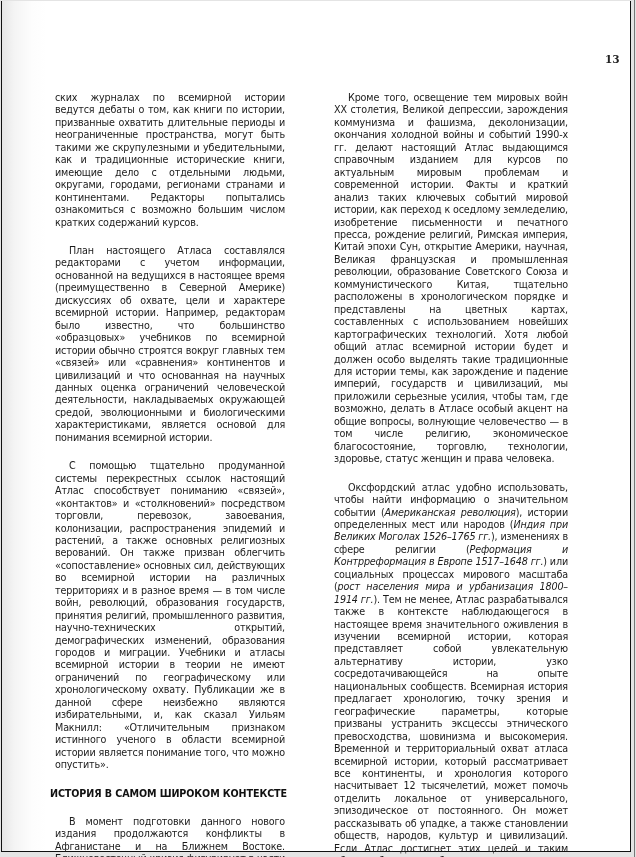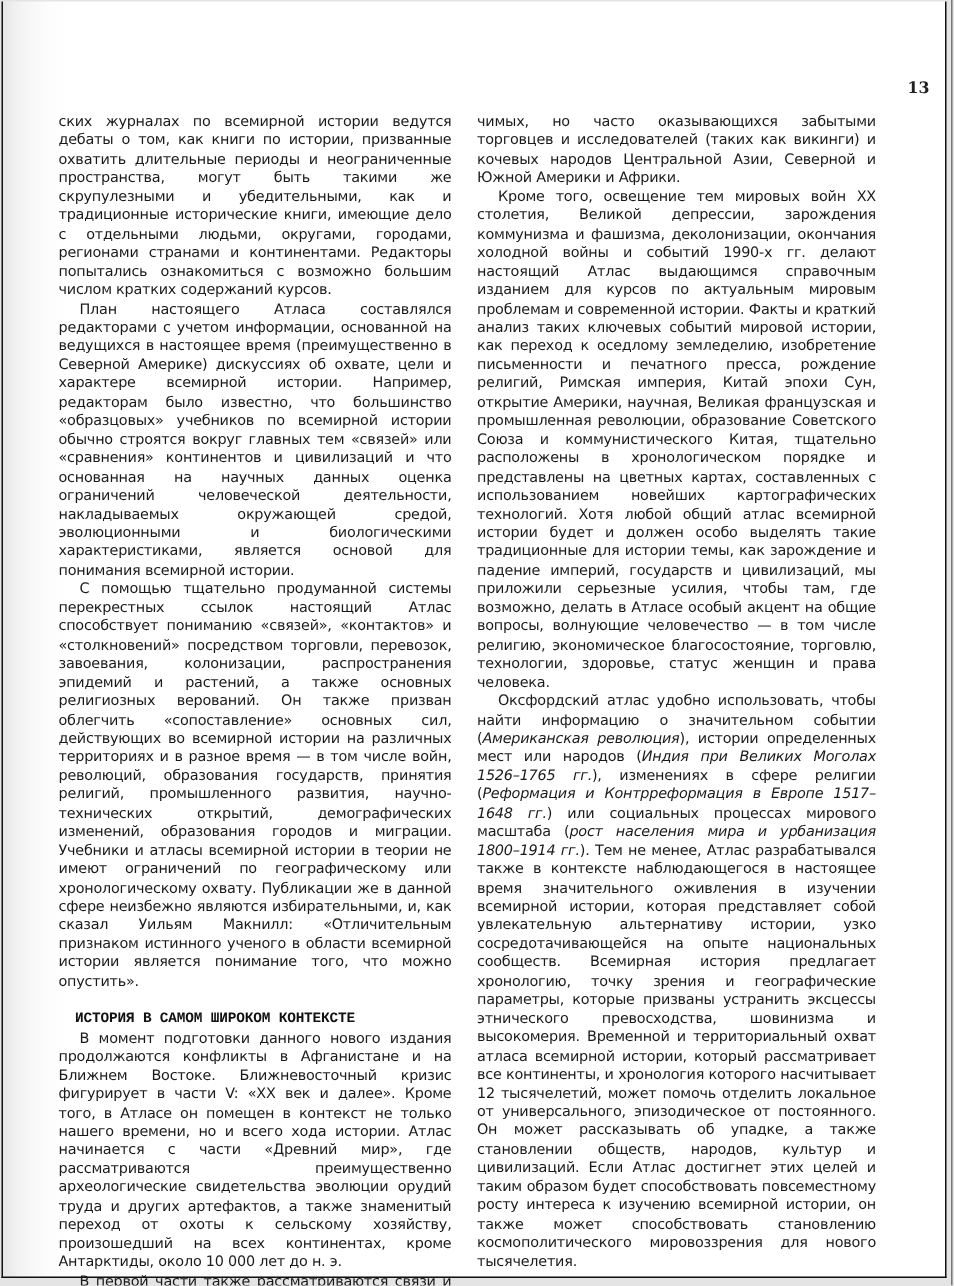--- a/index.html
+++ b/index.html
@@ -21,44 +21,42 @@
     position: absolute; left: 571px; top: 52px;
     font-family: "DejaVu Serif", serif; font-weight: bold; font-size: 10.5px; color: #222; margin-left: 32px;
   }
   .col {
     position: absolute; top: 75px;
     font-size: 9.6px; line-height: 12.45px; color: #1a1a1a;
     text-align: justify; hyphens: manual; letter-spacing: -0.15px;
   }
   .col.left { left: 37px; width: 262px; }
   .col.right { left: 316px; width: 266px; }
-  .col p { margin: 0; text-indent: 0; }
+  .col p { margin: 16px; text-indent: 0; }
   .col p.indent { text-indent: 14px; }
   .col h2 {
     margin: 12px 0 1px 11px; font-size: 9.6px; font-weight: bold; color: #111;
     letter-spacing: -0.1px;
-    font-family: Liberation Mono, monospace;
   }
   .col em { }
 </style>
 </head>
 <body>
 
 <div class="page">
   <div class="page-number">13</div>
 
   <div class="col left">
     <p>ских журналах по всемирной истории ведутся дебаты о том, как книги по истории, призванные охватить длительные периоды и неограниченные пространства, могут быть такими же скрупулезными и убедительными, как и традиционные исторические книги, имеющие дело с отдельными людьми, округами, городами, регионами странами и континентами. Редакторы попытались ознакомиться с возможно большим числом кратких содержаний курсов.</p>
     <p class="indent">План настоящего Атласа составлялся редакторами с учетом информации, основанной на ведущихся в настоящее время (преимущественно в Северной Америке) дискуссиях об охвате, цели и характере всемирной истории. Например, редакторам было известно, что большинство «образцовых» учебников по всемирной истории обычно строятся вокруг главных тем «связей» или «сравнения» континентов и цивилизаций и что основанная на научных данных оценка ограничений человеческой деятельности, накладываемых окружающей средой, эволюционными и биологическими характеристиками, является основой для понимания всемирной истории.</p>
     <p class="indent">С помощью тщательно продуманной системы перекрестных ссылок настоящий Атлас способствует пониманию «связей», «контактов» и «столкновений» посредством торговли, перевозок, завоевания, колонизации, распространения эпидемий и растений, а также основных религиозных верований. Он также призван облегчить «сопоставление» основных сил, действующих во всемирной истории на различных территориях и в разное время — в том числе войн, революций, образования государств, принятия религий, промышленного развития, научно-технических открытий, демографических изменений, образования городов и миграции. Учебники и атласы всемирной истории в теории не имеют ограничений по географическому или хронологическому охвату. Публикации же в данной сфере неизбежно являются избирательными, и, как сказал Уильям Макнилл: «Отличительным признаком истинного ученого в области всемирной истории является понимание того, что можно опустить».</p>
     <h2>ИСТОРИЯ В САМОМ ШИРОКОМ КОНТЕКСТЕ</h2>
     <p class="indent">В момент подготовки данного нового издания продолжаются конфликты в Афганистане и на Ближнем Востоке. Ближневосточный кризис фигурирует в части V: «XX век и далее». Кроме того, в Атласе он помещен в контекст не только нашего времени, но и всего хода истории. Атлас начинается с части «Древний мир», где рассматриваются преимущественно археологические свидетельства эволюции орудий труда и других артефактов, а также знаменитый переход от охоты к сельскому хозяйству, произошедший на всех континентах, кроме Антарктиды, около 10 000 лет до н. э.</p>
     <p class="indent">В первой части также рассматриваются связи и содержатся сопоставления первых цивилизаций в Месопотамии, долине Инда, Египте, Китае, Мезоамерике и Южной Америке, а также позднейших и более знакомых для нас империй Греции, Индии, Китая и Рима. Но редакторы также проследили за тем, чтобы в данном всеобъемлющем «Атласе всемирной истории» нашлось место и для маленьких стран (таких как Корея), для зна-</p>
   </div>
 
   <div class="col right">
-    <p>чимых, но часто оказывающихся забытыми торговцев и исследователей (таких как викинги) и кочевых народов Центральной Азии, Северной и Южной Америки и Африки.</p>
     <p class="indent">Кроме того, освещение тем мировых войн XX столетия, Великой депрессии, зарождения коммунизма и фашизма, деколонизации, окончания холодной войны и событий 1990-х гг. делают настоящий Атлас выдающимся справочным изданием для курсов по актуальным мировым проблемам и современной истории. Факты и краткий анализ таких ключевых событий мировой истории, как переход к оседлому земледелию, изобретение письменности и печатного пресса, рождение религий, Римская империя, Китай эпохи Сун, открытие Америки, научная, Великая французская и промышленная революции, образование Советского Союза и коммунистического Китая, тщательно расположены в хронологическом порядке и представлены на цветных картах, составленных с использованием новейших картографических технологий. Хотя любой общий атлас всемирной истории будет и должен особо выделять такие традиционные для истории темы, как зарождение и падение империй, государств и цивилизаций, мы приложили серьезные усилия, чтобы там, где возможно, делать в Атласе особый акцент на общие вопросы, волнующие человечество — в том числе религию, экономическое благосостояние, торговлю, технологии, здоровье, статус женщин и права человека.</p>
     <p class="indent"><span>Оксфордский атлас удобно использовать, чтобы найти информацию о значительном событии (</span><em>Американская революция</em><span>), истории определенных мест или народов (</span><em>Индия при Великих Моголах 1526–1765 гг.</em><span>), изменениях в сфере религии (</span><em>Реформация и Контрреформация в Европе 1517–1648 гг.</em><span>) или социальных процессах мирового масштаба (</span><em>рост населения мира и урбанизация 1800–1914 гг.</em><span>). Тем не менее, Атлас разрабатывался также в контексте наблюдающегося в настоящее время значительного оживления в изучении всемирной истории, которая представляет собой увлекательную альтернативу истории, узко сосредотачивающейся на опыте национальных сообществ. Всемирная история предлагает хронологию, точку зрения и географические параметры, которые призваны устранить эксцессы этнического превосходства, шовинизма и высокомерия. Временной и территориальный охват атласа всемирной истории, который рассматривает все континенты, и хронология которого насчитывает 12 тысячелетий, может помочь отделить локальное от универсального, эпизодическое от постоянного. Он может рассказывать об упадке, а также становлении обществ, народов, культур и цивилизаций. Если Атлас достигнет этих целей и таким образом будет способствовать повсеместному росту интереса к изучению всемирной истории, он также может способствовать становлению космополитического мировоззрения для нового тысячелетия.</span></p>
 
   </div>
 </div>
 <div class="edge-line"></div>
 
 </body></html>

